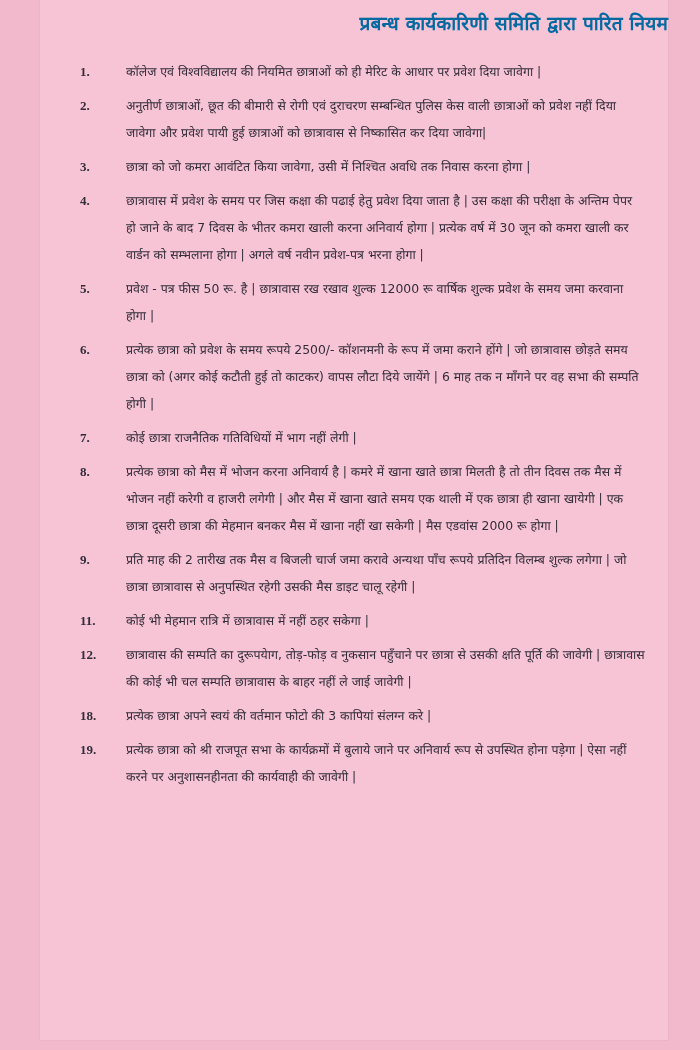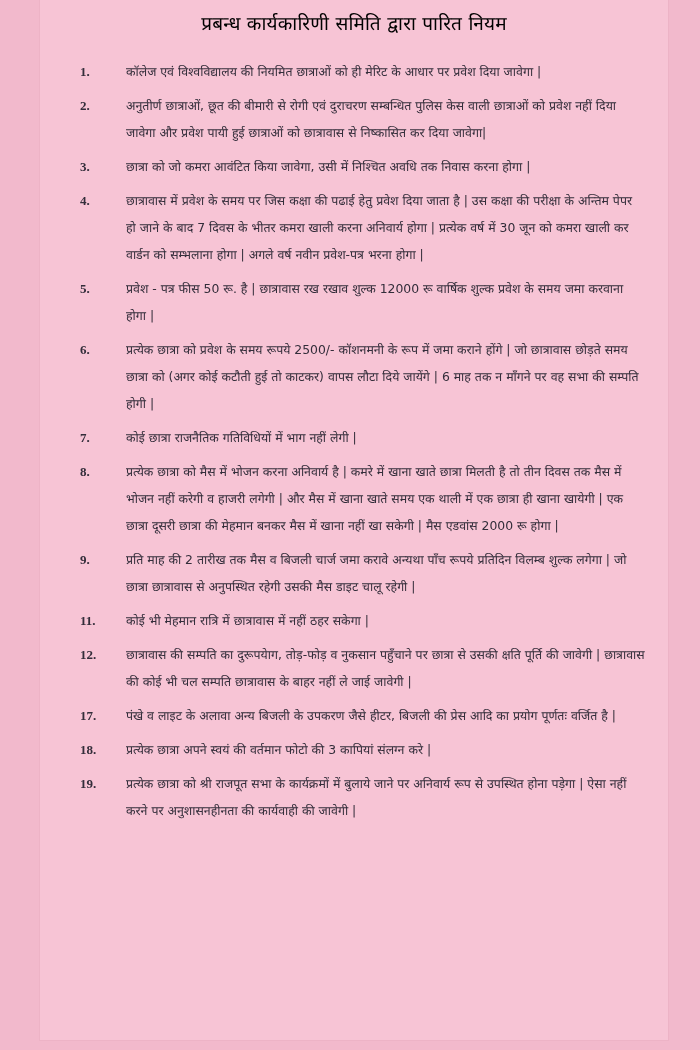--- a/index.html
+++ b/index.html
@@ -19,24 +19,24 @@
       width: 628px;
       height: 1040px;
       background: #f7c4d5;
       box-shadow: 0 0 0 1px rgba(230,170,190,0.4);
     }
     .title {
       position: absolute;
       left: 0;
       top: 10px;
       width: 628px;
-      text-align: center;
+      text-align: right;
       font-size: 19px;
-      font-weight: normal;
-      color: #000000;
+      font-weight: bold;
+      color: #0369a1;
       letter-spacing: 0.2px;
     }
     .rules {
       position: absolute;
       left: 40px;
       top: 58px;
       width: 565px;
       margin: 0;
       padding: 0;
       list-style: none;
@@ -105,24 +105,20 @@
       </li>
     <li class="rule">
         <span class="rule-num">11.</span>
         <span class="rule-text">कोई भी मेहमान रात्रि में छात्रावास में नहीं ठहर सकेगा |</span>
       </li>
     <li class="rule">
         <span class="rule-num">12.</span>
         <span class="rule-text">छात्रावास की सम्पति का दुरूपयेाग, तोड़-फोड़ व नुकसान पहुँचाने पर छात्रा से उसकी क्षति पूर्ति की जावेगी | छात्रावास की कोई भी चल सम्पति छात्रावास के बाहर नहीं ले जाई जावेगी |</span>
       </li>
     <li class="rule">
-        <span class="rule-num">17.</span>
-        <span class="rule-text">पंखे व लाइट के अलावा अन्य बिजली के उपकरण जैसे हीटर, बिजली की प्रेस आदि का प्रयोग पूर्णतः वर्जित है |</span>
-      </li>
-    <li class="rule">
         <span class="rule-num">18.</span>
         <span class="rule-text">प्रत्येक छात्रा अपने स्वयं की वर्तमान फोटो की 3 कापियां संलग्न करे |</span>
       </li>
     <li class="rule">
         <span class="rule-num">19.</span>
         <span class="rule-text">प्रत्येक छात्रा को श्री राजपूत सभा के कार्यक्रमों में बुलाये जाने पर अनिवार्य रूप से उपस्थित होना पड़ेगा | ऐसा नहीं करने पर अनुशासनहीनता की कार्यवाही की जावेगी |</span>
       </li>
   </ol>
 </div>
 

